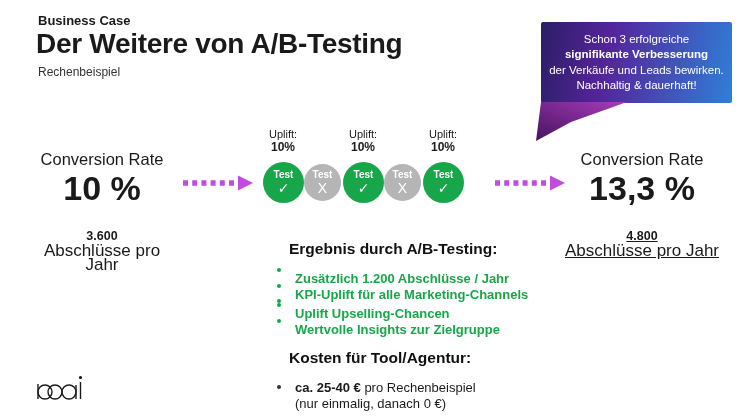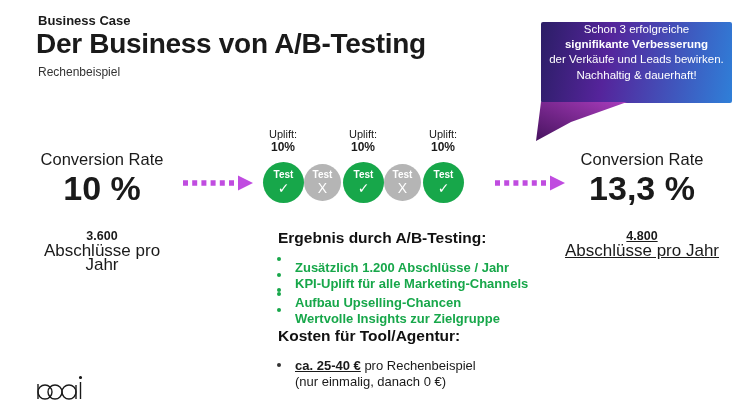--- a/index.html
+++ b/index.html
@@ -9,21 +9,21 @@
   }
   
   .eyebrow{position:absolute;left:38px;top:13px;font-size:13px;font-weight:bold;}
   .title{position:absolute;left:36px;top:28px;font-size:28px;font-weight:bold;letter-spacing:-0.3px;}
   .subtitle{position:absolute;left:38px;top:65px;font-size:12px;color:#333;}
   
   .bubble{
     position:absolute;left:541px;top:22px;width:191px;height:81px;border-radius:2px;
     background:linear-gradient(100deg,#2b1e66 0%,#55249b 35%,#2f7fd8 100%);
     color:#fff;font-size:11.5px;line-height:15.2px;text-align:center;
-    display:flex;flex-direction:column;justify-content:flex-start;
+    display:flex;flex-direction:column;justify-content:center;
   }
   .bubble .b{font-weight:bold;}
   .bubble-tail{position:absolute;left:533px;top:101px;}
   
   .metric{position:absolute;text-align:center;}
   .metric-label{font-size:16.5px;}
   .metric-value{font-size:34px;font-weight:bold;margin-top:0px;}
   .metric-before{left:28px;top:150px;width:148px;}
   .metric-after{left:563px;top:150px;width:158px;}
   .count{position:absolute;text-align:center;line-height:14.5px;}
@@ -45,41 +45,41 @@
     position:absolute;border-radius:50%;color:#fff;text-align:center;
     display:flex;flex-direction:column;align-items:center;justify-content:center;
   }
   .circle .t{font-size:10px;font-weight:bold;line-height:11px;}
   .circle .s{font-size:14px;line-height:15px;margin-top:1px;}
   .circle.pass{width:41px;height:41px;background:#17a74a;top:0;}
   .circle.fail{width:37px;height:37px;background:#b5b5b5;top:2px;}
   .c1{left:0px;} .c2{left:41px;} .c3{left:80px;} .c4{left:121px;} .c5{left:160px;}
   
   .content{position:absolute;left:277px;top:228px;width:270px;}
-  .content h3{margin:1px;font-size:15.5px;font-weight:bold;color:#111;}
+  .content h3{margin:12px;font-size:15.5px;font-weight:bold;color:#111;}
   .results-list{list-style:none;margin:13px 0 0 0;padding:0;}
   .results-list li{
     font-size:13px;font-weight:bold;color:#17a74a;line-height:15.6px;
     display:flex;align-items:flex-start;
   }
   .dot{width:4px;height:4px;border-radius:50%;background:#17a74a;margin-right:14px;flex:0 0 4px;position:relative;top:-3px;}
   .costs-heading{margin-top:22px;}
   .cost-item{margin-top:13px;font-size:13px;line-height:15.5px;display:flex;align-items:baseline;}
   .cost-item .dot{background:#333;}
-  .cost-bold{font-weight:bold;text-decoration:underline;}
+  .cost-bold{font-weight:bold;}
   
   .logo{position:absolute;left:35px;top:368px;}
 </style>
 </head>
 <body>
 
 <div class="slide">
 
   <div class="eyebrow">Business Case</div>
-  <div class="title">Der Business von A/B-Testing</div>
+  <div class="title">Der Weitere von A/B-Testing</div>
   <div class="subtitle">Rechenbeispiel</div>
 
   <div class="bubble">
     <div>Schon 3 erfolgreiche</div>
     <div class="b">signifikante Verbesserung</div>
     <div>der Verkäufe und Leads bewirken.</div>
     <div>Nachhaltig &amp; dauerhaft!</div>
   </div>
   <svg class="bubble-tail" width="100" height="45" viewBox="0 0 100 45">
     <defs>
@@ -163,21 +163,21 @@
         </li>
       <li>
           <span class="dot"></span>
           <span>KPI-Uplift für alle Marketing-Channels</span>
         </li>
       <li>
           <span class="dot"></span>
         </li>
       <li>
           <span class="dot"></span>
-          <span>Aufbau Upselling-Chancen</span>
+          <span>Uplift Upselling-Chancen</span>
         </li>
       <li>
           <span class="dot"></span>
           <span>Wertvolle Insights zur Zielgruppe</span>
         </li>
     </ul>
     <h3 class="costs-heading">Kosten für Tool/Agentur:</h3>
     <div class="cost-item">
       <span class="dot"></span>
       <span><span class="cost-bold">ca. 25-40 €</span><span> pro Rechenbeispiel</span><br>

